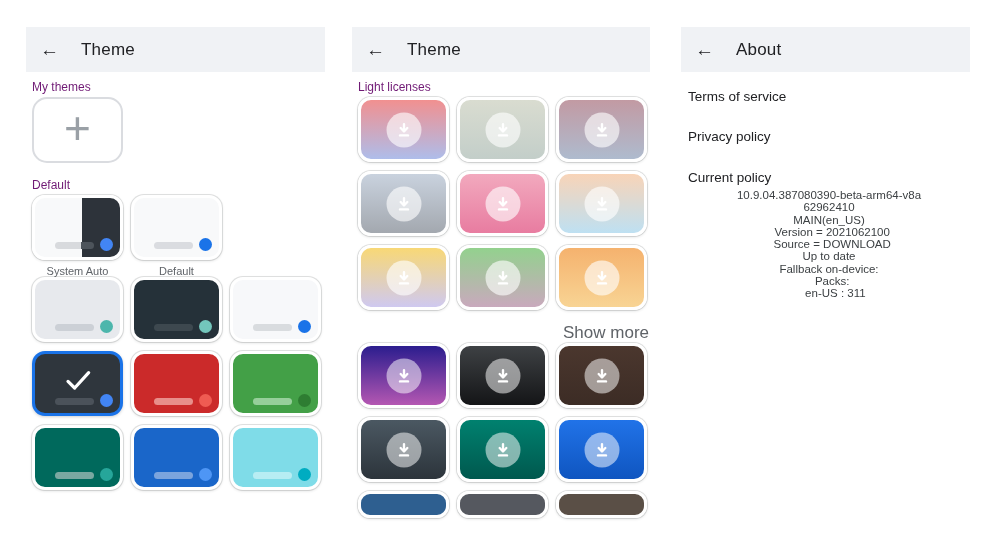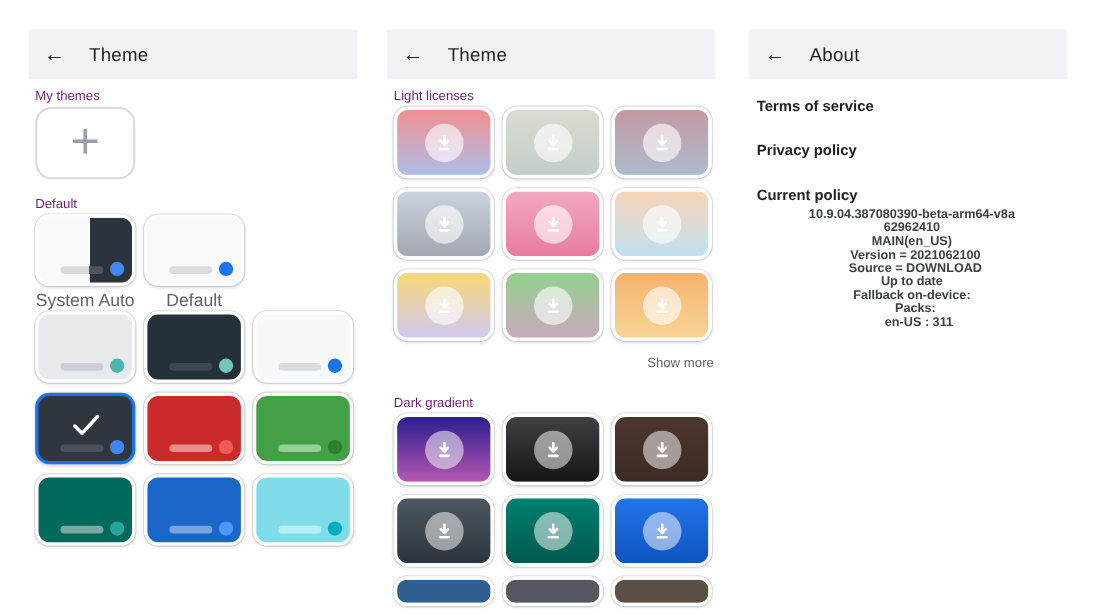--- a/index.html
+++ b/index.html
@@ -40,28 +40,28 @@
   .grid.dark-grid .swatch:nth-child(n+7) .dl-circle{display:none;}
 
   .add-card{
     width:91px;height:66px;margin:3px 0 0 6px;border:2px solid #dadce0;border-radius:15px;box-sizing:border-box;
     display:flex;align-items:center;justify-content:center;color:#9aa0a6;font-size:46px;font-weight:300;cursor:pointer;background:#fff;
   }
   .add-card span{margin-top:-5px;}
 
   .labeled{display:flex;flex-direction:column;align-items:center;}
   .labeled .swatch{width:91px;}
-  .card-label{font-size:16px;color:#5f6368;margin-top:5px;text-align:center;}
-
-  .show-more{width:291px;text-align:right;font-size:12px;color:#5f6368;margin:13px 0 0 6px;padding-right:2px;cursor:pointer;}
+  .card-label{font-size:11px;color:#5f6368;margin-top:5px;text-align:center;}
+
+  .show-more{width:291px;text-align:right;font-size:17px;color:#5f6368;margin:13px 0 0 6px;padding-right:2px;cursor:pointer;}
   .dark-sec{margin-top:22px;}
 
   
   .about-list{padding-left:7px;}
-  .about-item{margin-top:25px;cursor:pointer;font-weight:bold;}
+  .about-item{margin-top:25px;cursor:pointer;}
   .about-item:first-child{margin-top:17px;}
   .about-title{font-size:13.5px;color:#202124;}
   .about-sub{font-size:11.5px;color:#5f6368;margin-top:3px;}
   .version-block{margin-top:26px;}
   .version-lines{white-space:pre;font-size:11.5px;line-height:12.3px;color:#3c4043;margin-top:4px;text-align:center;}
 </style>
 </head>
 <body>
 
 <div class="panel" id="panel-colors">
@@ -216,21 +216,20 @@
         <div class="dl-circle">
           <svg viewBox="0 0 24 24" fill="none" stroke="#ffffff" stroke-width="3" stroke-linecap="round" stroke-linejoin="round">
             <path d="M12 4.5v8"></path>
             <path d="M7.8 9.5l4.2 4.4 4.2-4.4"></path>
             <path d="M7 18.8h10"></path>
           </svg>
         </div>
       </div>
     </div>
   <div class="show-more">Show more</div>
-  <div class="sec-label dark-sec">Dark gradient</div>
   <div class="grid dark-grid">
       <div class="swatch" style="background: linear-gradient(rgb(43, 29, 142), rgb(180, 87, 178));">
         <div class="dl-circle">
           <svg viewBox="0 0 24 24" fill="none" stroke="#ffffff" stroke-width="3" stroke-linecap="round" stroke-linejoin="round">
             <path d="M12 4.5v8"></path>
             <path d="M7.8 9.5l4.2 4.4 4.2-4.4"></path>
             <path d="M7 18.8h10"></path>
           </svg>
         </div>
       </div>

